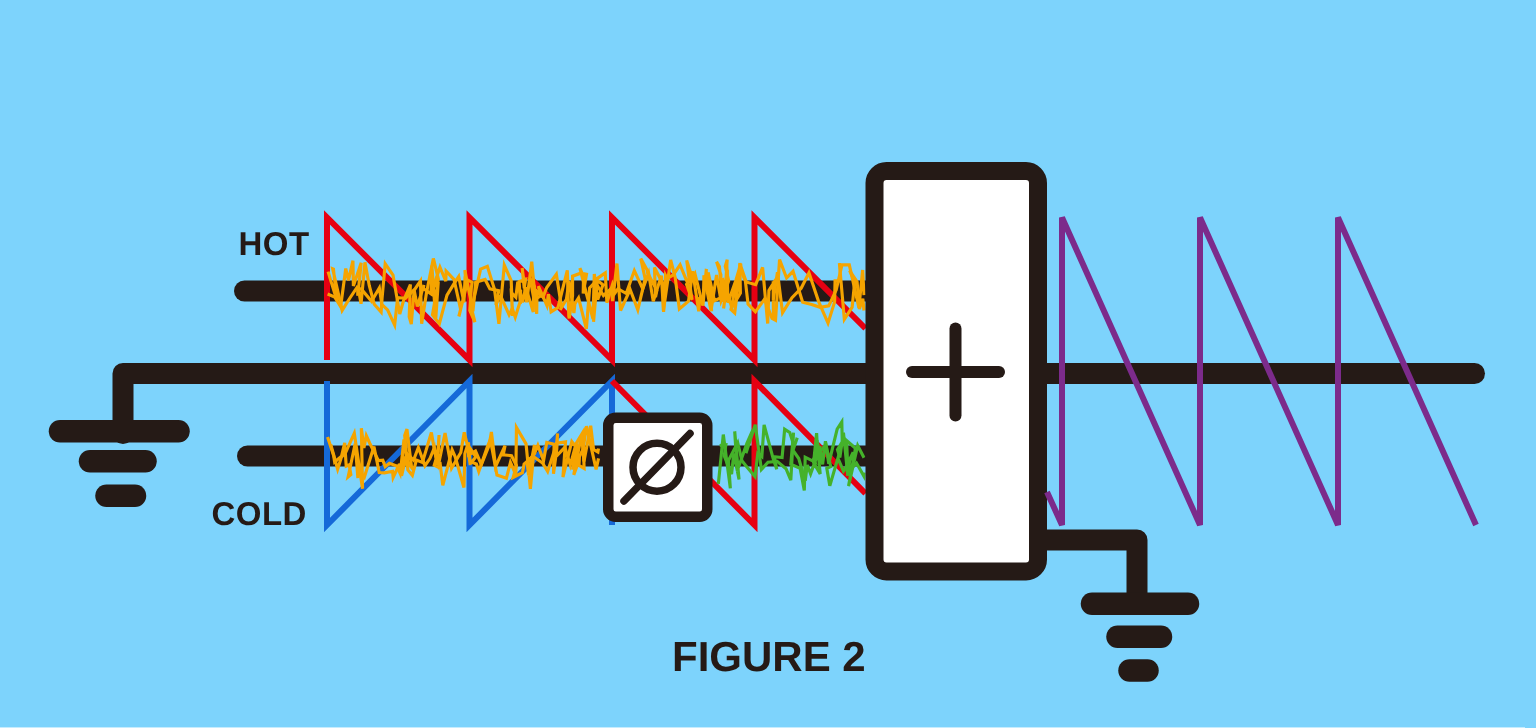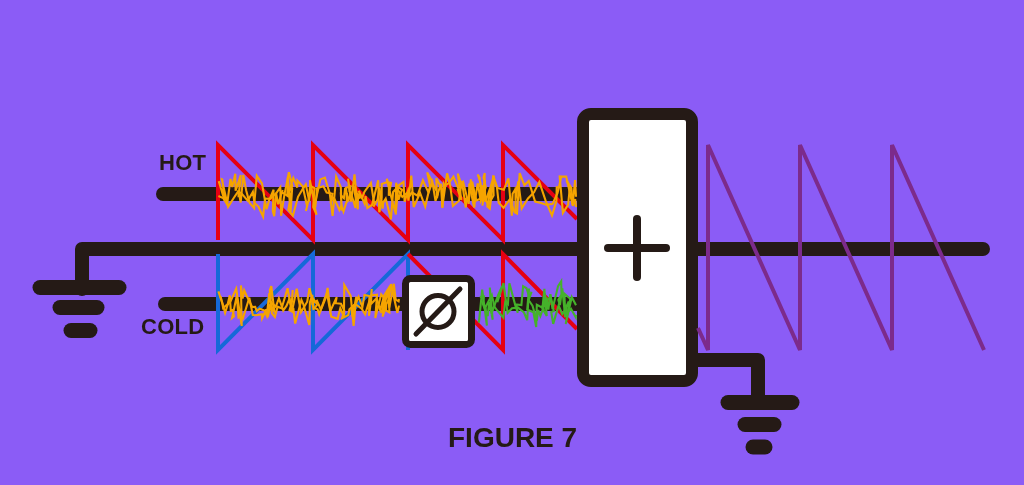--- a/index.html
+++ b/index.html
@@ -1,35 +1,35 @@
 <!DOCTYPE html>
 <html><head>
 <meta charset="utf-8">
 <style>
   html,body{margin:0;padding:0;background:#ffffff;}
   .stage{
     position:relative;
     width:1024px;height:485px;
-    background:#8b5cf6;
+    background:#7dd3fc;
     overflow:hidden;
     font-family:"Liberation Sans", sans-serif;
   }
   .stage svg{position:absolute;left:0;top:0;width:1024px;height:485px;}
   .lbl{
     position:absolute;
     font-weight:bold;
     font-size:22px;
     line-height:1;
     color:#251A16;
     letter-spacing:0.3px;
     white-space:nowrap;
   }
   #lbl-hot{left:159px;top:152px;}
   #lbl-ground{left:30px;top:205px;}
-  #lbl-cold{left:141px;top:316px;}
+  #lbl-cold{left:141px;top:332px;}
   .caption{
     position:absolute;
     left:448px;top:424px;
     font-weight:bold;
     font-size:28px;
     line-height:1;
     color:#251A16;
     letter-spacing:0px;
     white-space:nowrap;
   }
@@ -62,14 +62,14 @@
       <rect x="405.5" y="278.5" width="66" height="66" rx="5" fill="#ffffff" stroke="#251A16" stroke-width="7"></rect>
       <circle cx="438" cy="311.5" r="16" fill="none" stroke="#251A16" stroke-width="5"></circle>
       <line x1="416" y1="334" x2="460" y2="289" stroke="#251A16" stroke-width="5" stroke-linecap="round"></line>
       <rect x="583" y="114" width="109" height="267" rx="8" fill="#ffffff" stroke="#251A16" stroke-width="12"></rect>
       <line x1="608" y1="248" x2="666" y2="248" stroke="#251A16" stroke-width="8" stroke-linecap="round"></line>
       <line x1="637" y1="219" x2="637" y2="277" stroke="#251A16" stroke-width="8" stroke-linecap="round"></line>
       <polyline points="698,328 708,350 708,145 800,350 800,145 892,350 892,145 984,350" fill="none" stroke="#7C2B8B" stroke-width="4" stroke-linejoin="miter"></polyline>
     </svg>
   <div class="lbl" id="lbl-hot">HOT</div>
   <div class="lbl" id="lbl-cold">COLD</div>
-  <div class="caption">FIGURE 7</div>
+  <div class="caption">FIGURE 2</div>
 </div>
 
 </body></html>

